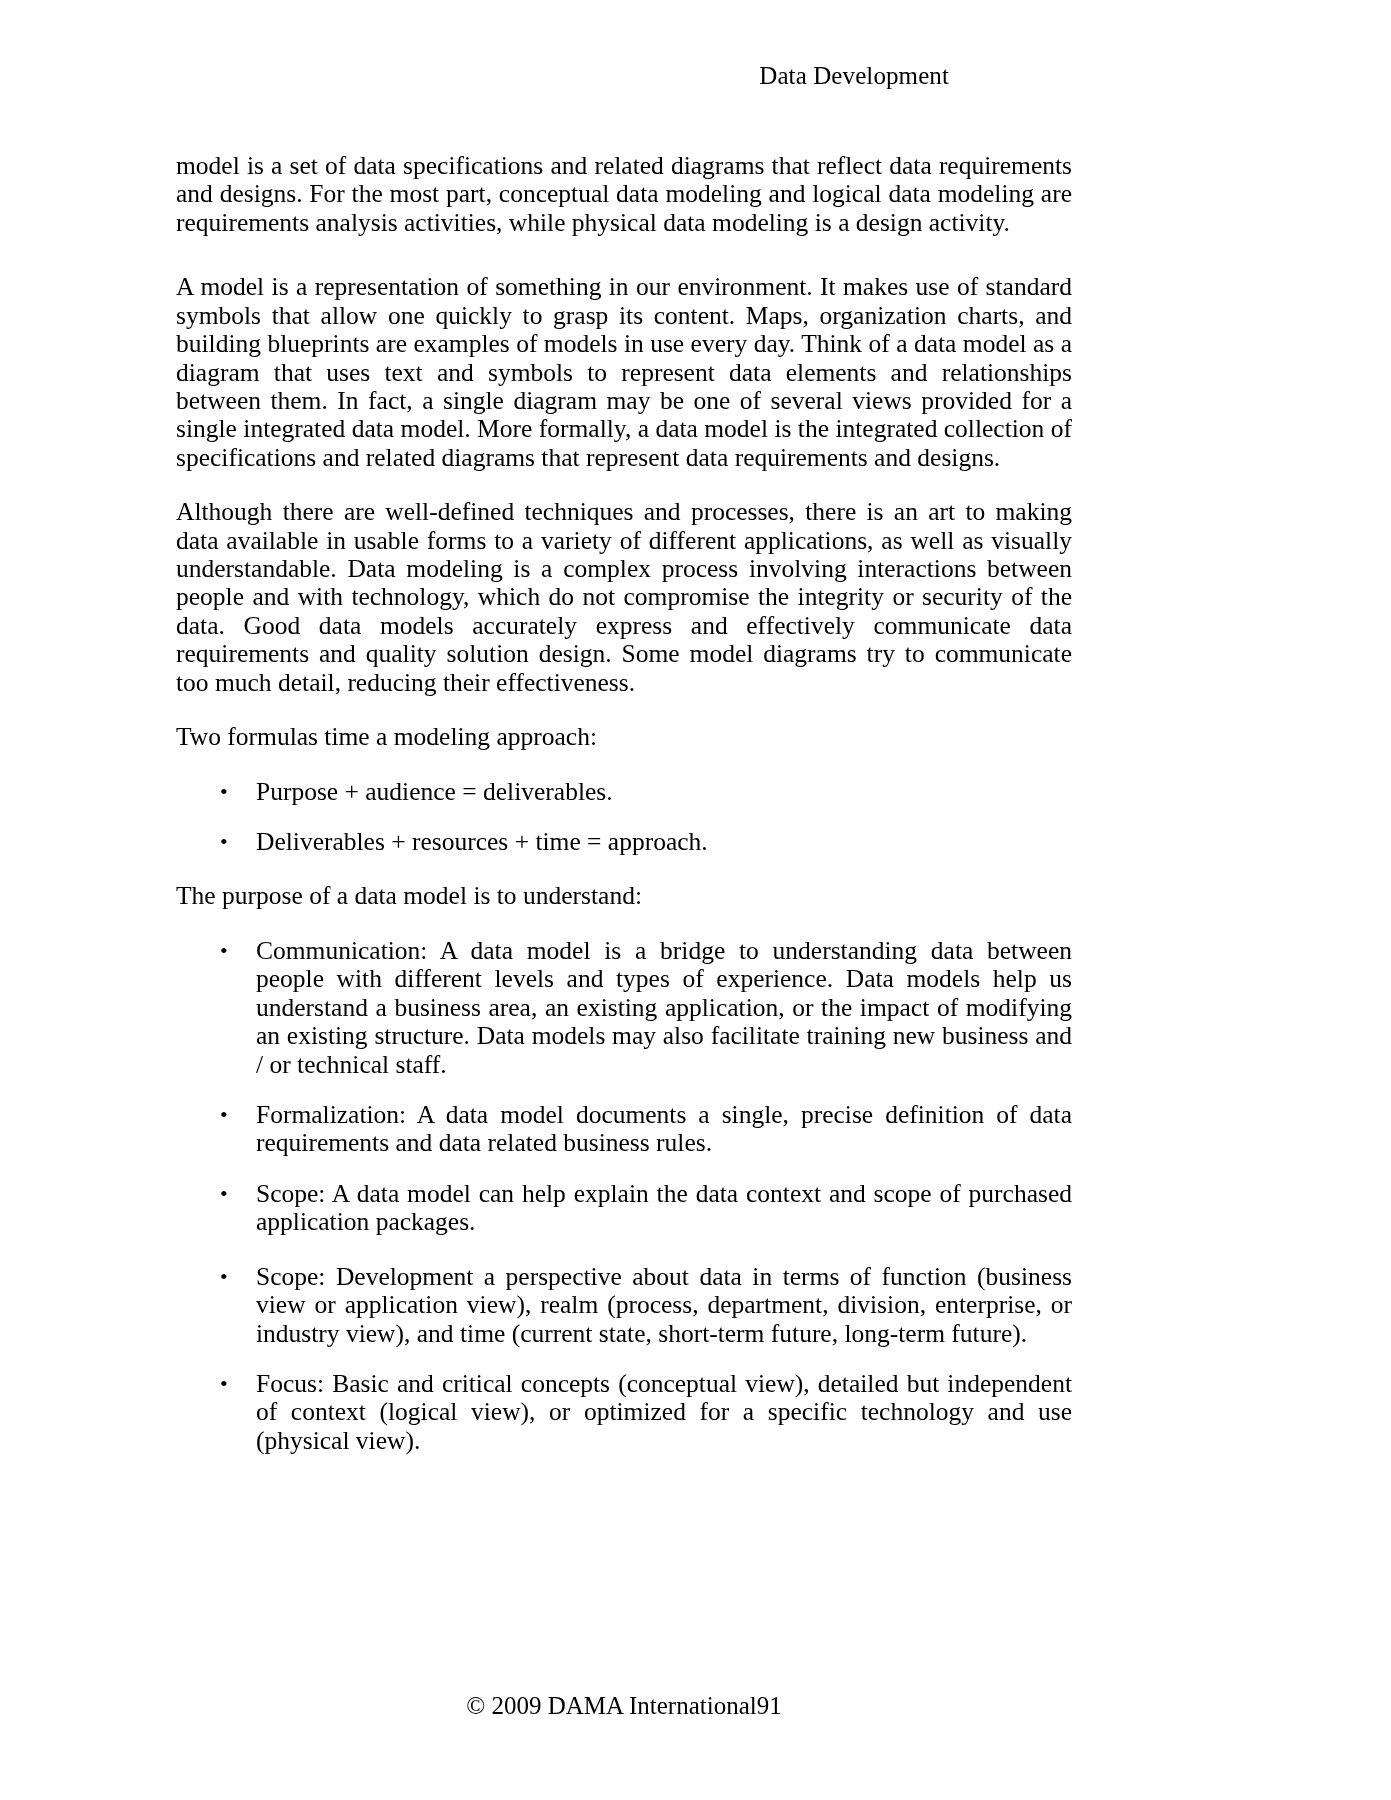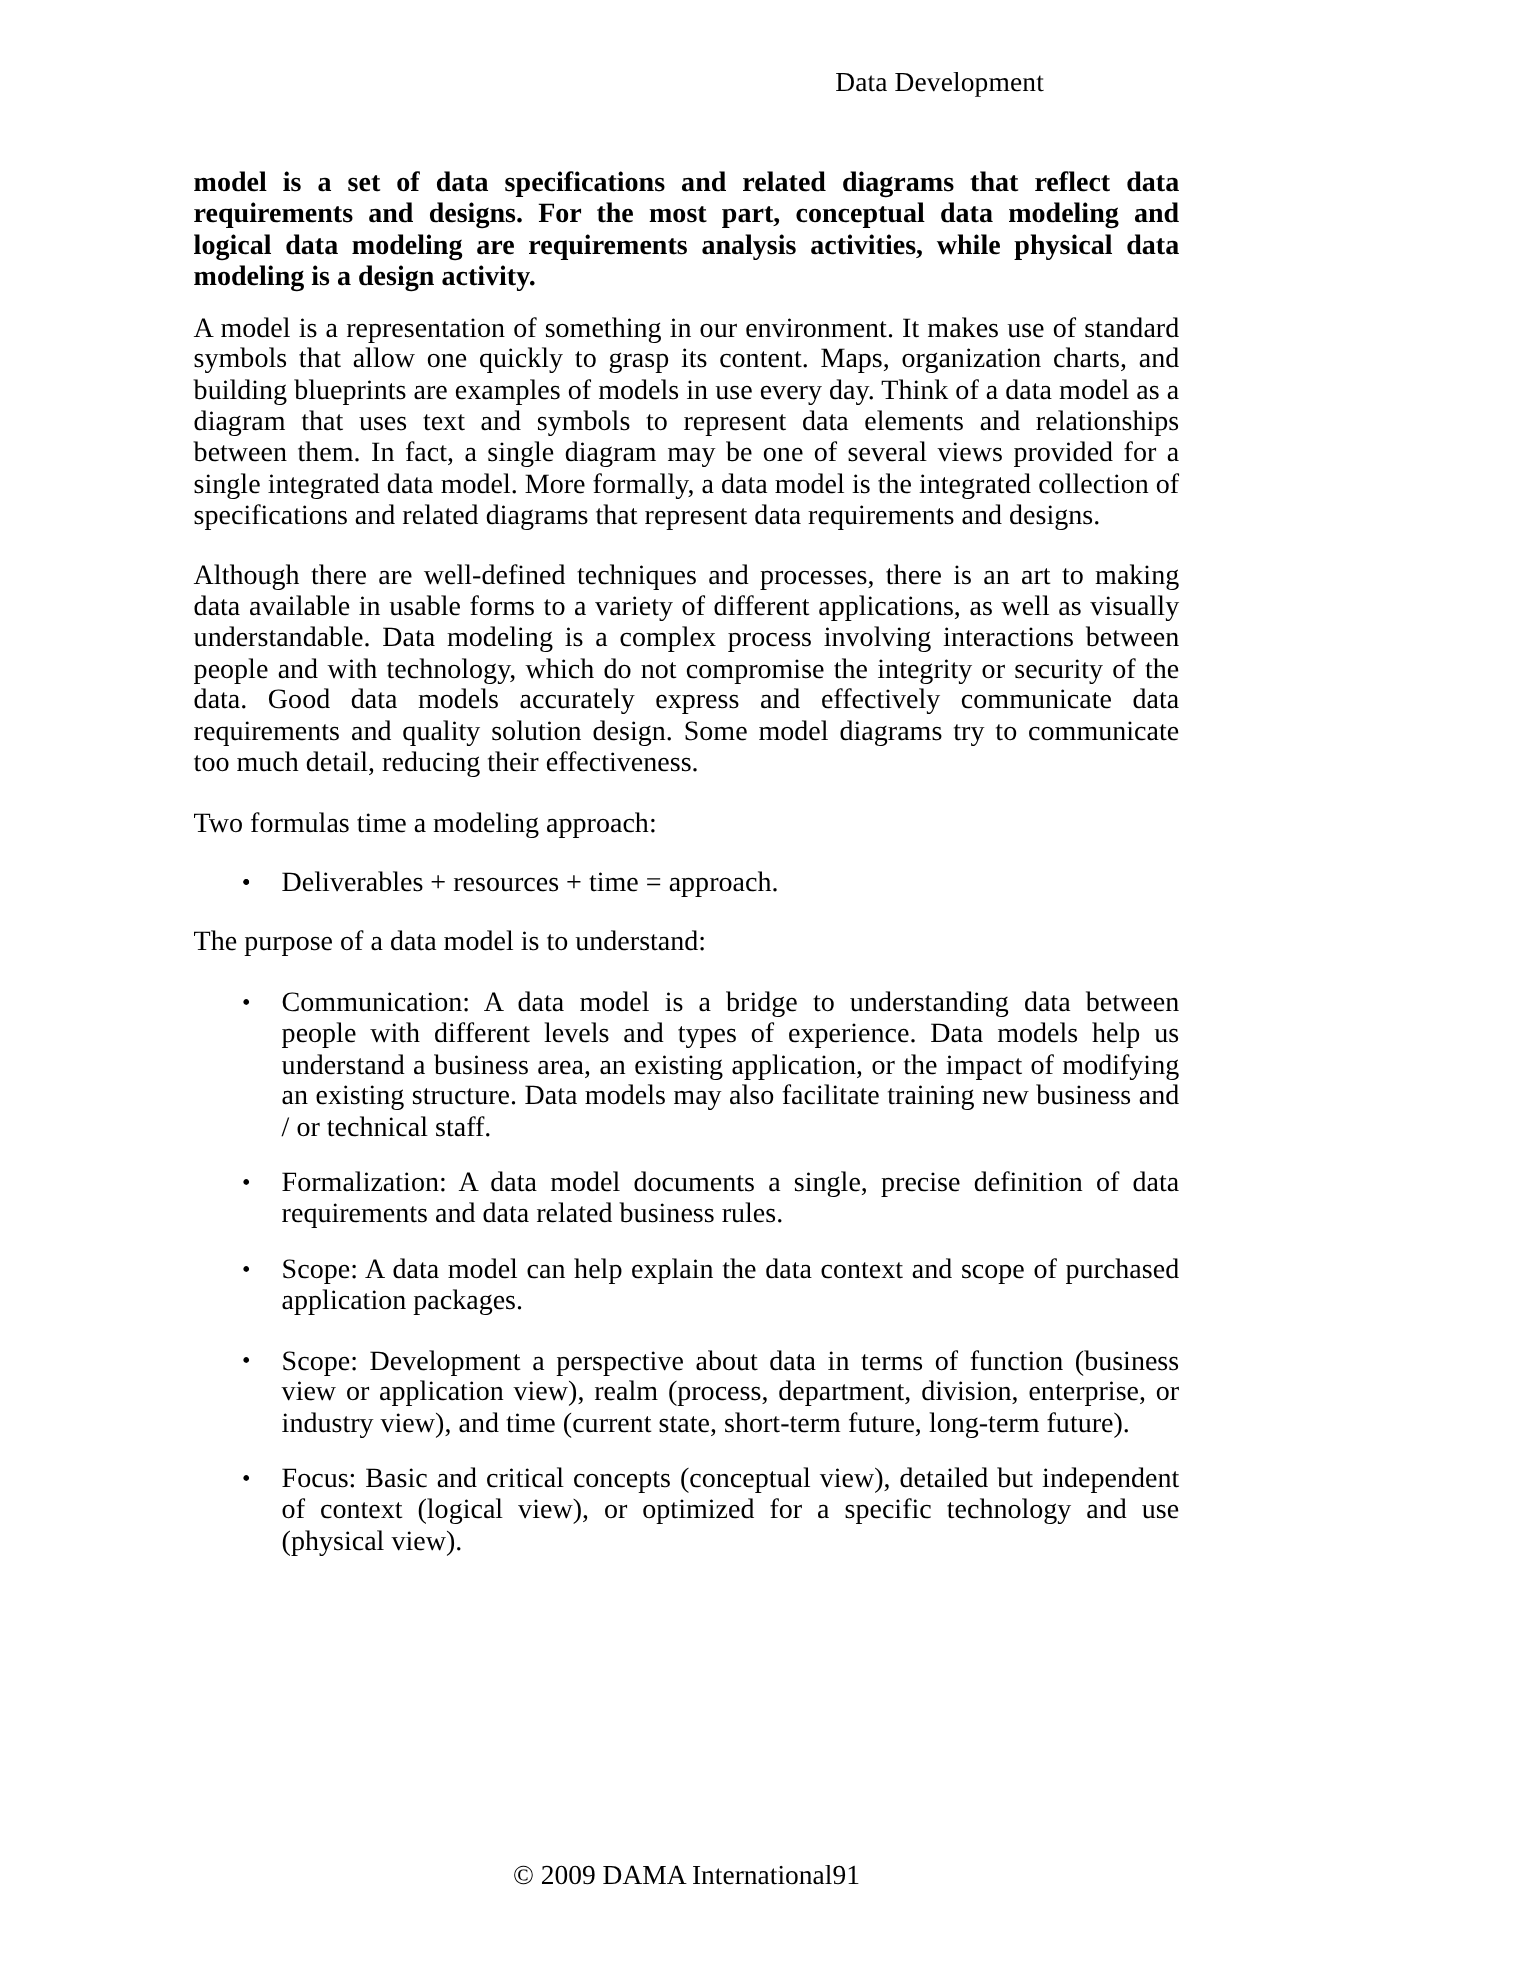--- a/index.html
+++ b/index.html
@@ -36,22 +36,21 @@
   }
   p.para {
     margin: 0 0 26px 0;
     font-size: 25.5px;
     line-height: 1.115;
     text-align: justify;
     text-justify: inter-word;
     hyphens: none;
   }
   p.para.lead {
-    margin-bottom: 18px;
-    font-weight: bold;
+    margin-bottom: 36px;
   }
   ul.bullets {
     list-style: none;
     margin: 0 0 22px 0;
     padding: 0;
   }
   ul.bullets li {
     position: relative;
     padding-left: 80px;
     margin-bottom: 22px;
@@ -106,20 +105,21 @@
 
     <p class="para lead">model is a set of data specifications and related diagrams that reflect data requirements and designs. For the most part, conceptual data modeling and logical data modeling are requirements analysis activities, while physical data modeling is a design activity.</p>
     <p class="para">A model is a representation of something in our environment. It makes use of standard symbols that allow one quickly to grasp its content. Maps, organization charts, and building blueprints are examples of models in use every day. Think of a data model as a diagram that uses text and symbols to represent data elements and relationships between them. In fact, a single diagram may be one of several views provided for a single integrated data model. More formally, a data model is the integrated collection of specifications and related diagrams that represent data requirements and designs.</p>
     <p class="para">Although there are well-defined techniques and processes, there is an art to making data available in usable forms to a variety of different applications, as well as visually understandable. Data modeling is a complex process involving interactions between people and with technology, which do not compromise the integrity or security of the data. Good data models accurately express and effectively communicate data requirements and quality solution design. Some model diagrams try to communicate too much detail, reducing their effectiveness.</p>
 
     <p class="para">Two formulas time a modeling approach:</p>
 
     <ul class="bullets">
       <li>
         <span class="bullet-mark">•</span>
+        <span>Purpose + audience = deliverables.</span>
       </li>
       <li>
         <span class="bullet-mark">•</span>
         <span>Deliverables + resources + time = approach.</span>
       </li>
     </ul>
 
     <div class="block-gap"></div>
 
     <p class="para">The purpose of a data model is to understand:</p>

